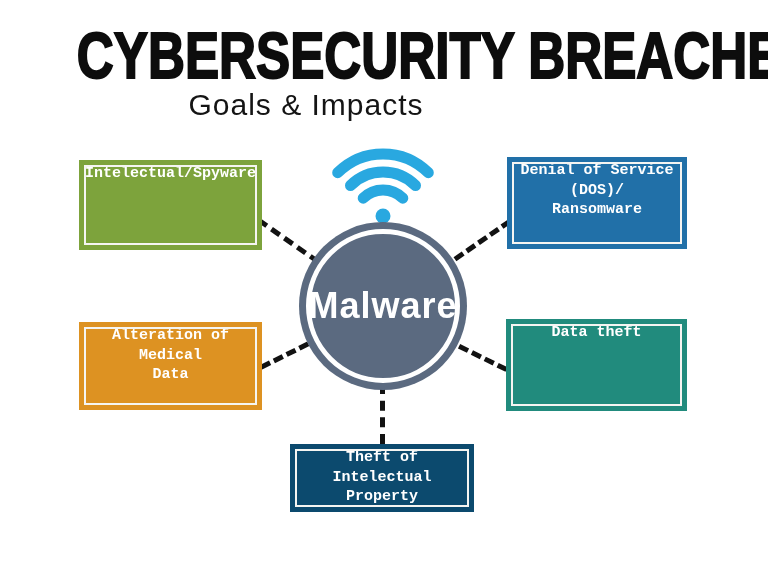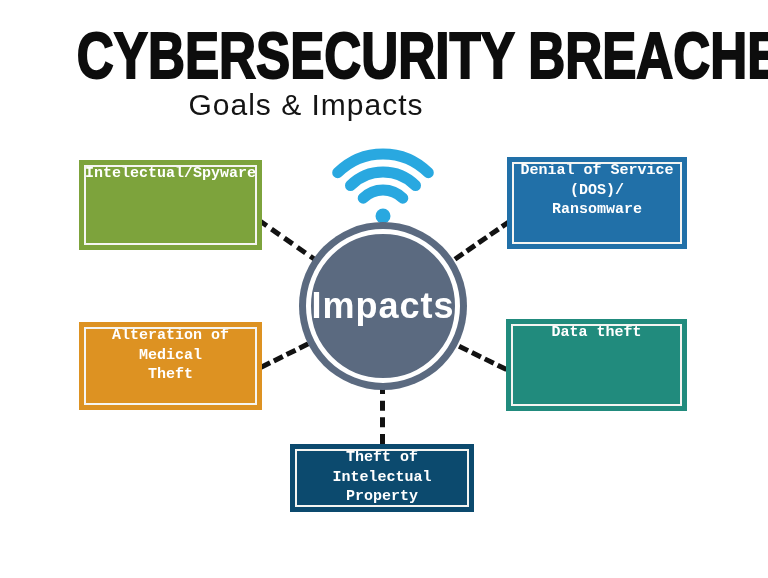--- a/index.html
+++ b/index.html
@@ -81,35 +81,35 @@
     </svg>
   </div>
 
   <div class="connector conn-green"></div>
   <div class="connector conn-blue"></div>
   <div class="connector conn-orange"></div>
   <div class="connector conn-teal"></div>
   <div class="connector vertical conn-red"></div>
 
   <div class="circle">
-    <span class="label">Impacts</span>
+    <span class="label">Malware</span>
   </div>
 
   <div class="node node-green">
     <span class="label">Intelectual/Spyware</span>
   </div>
 
   <div class="node node-blue">
     <span class="label">Denial of Service (DOS)/
 Ransomware</span>
   </div>
 
   <div class="node node-orange">
     <span class="label">Alteration of  Medical
-Theft</span>
+Data</span>
   </div>
 
   <div class="node node-teal">
     <span class="label">Data theft</span>
   </div>
 
   <div class="node node-red">
     <span class="label">Theft of Intelectual
 Property</span>
   </div>

